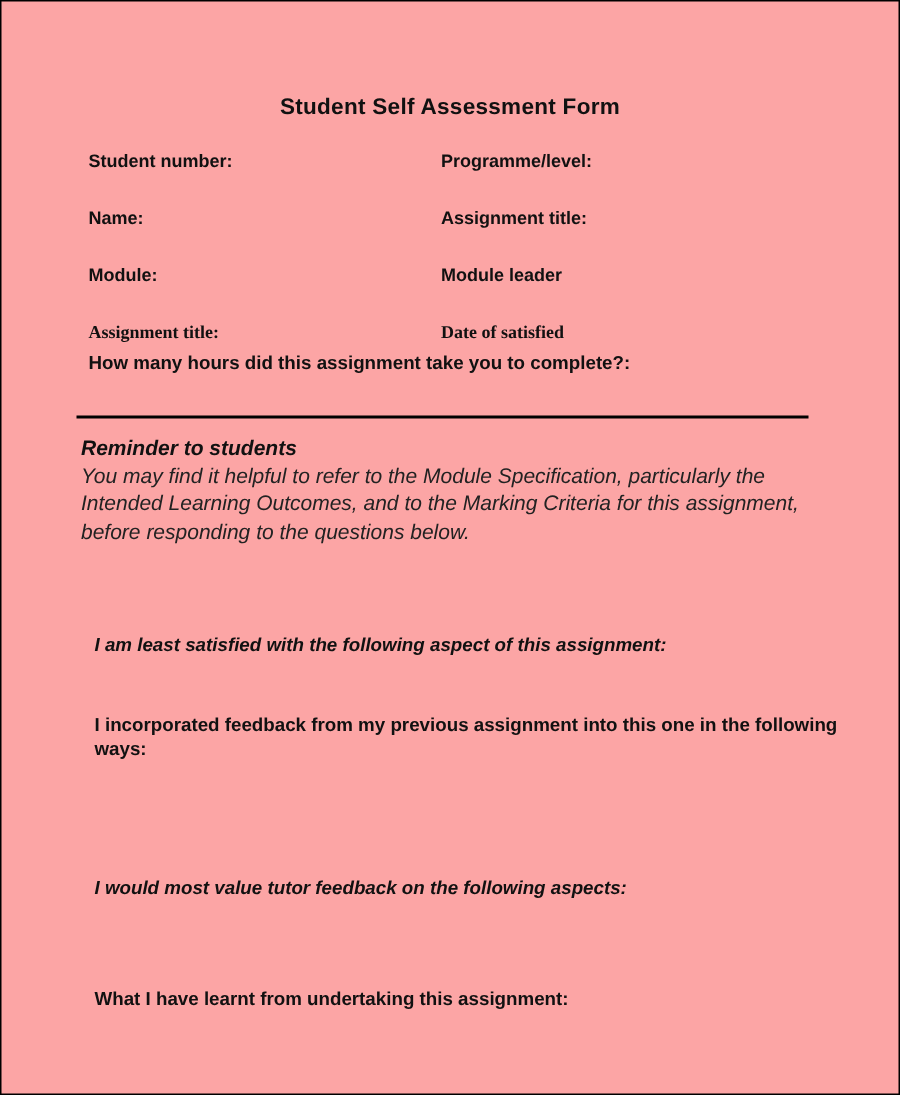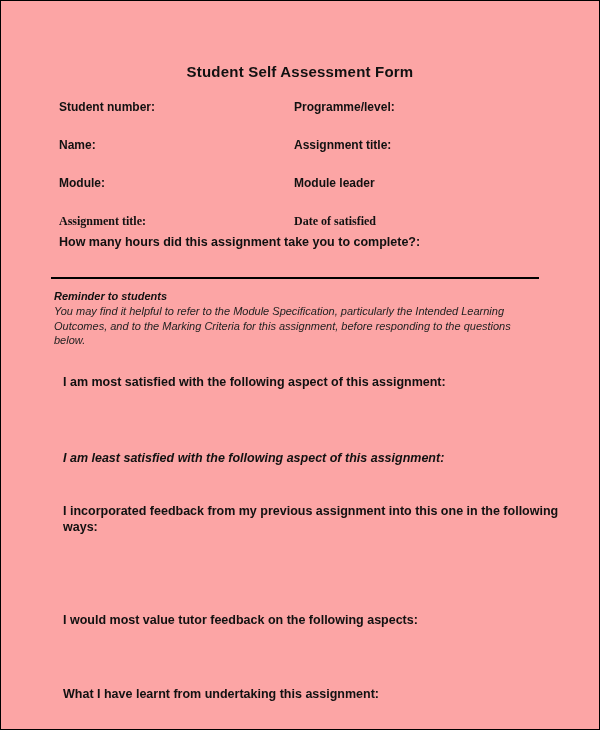--- a/index.html
+++ b/index.html
@@ -49,21 +49,21 @@
     font-size: 12.5px;
     font-weight: bold;
   }
   .rule {
     height: 2px;
     background: #000000;
     margin: 28px 60px 0 50px;
   }
   .reminder {
     margin: 10px 58px 0 53px;
-    font-size: 11px;
+    font-size: 14px;
     font-style: italic;
     line-height: 1.3;
   }
   .reminder-heading {
     font-weight: bold;
     margin-bottom: 1px;
   }
   .reminder-body {
     color: #222222;
     max-width: 500px;
@@ -73,21 +73,21 @@
     margin-right: 40px;
     font-size: 12.5px;
     font-weight: bold;
   }
   .prompt {
     line-height: 1.25;
   }
   .prompt-1 { margin-top: 28px; }
   .prompt-2 { margin-top: 60px; font-style: italic; }
   .prompt-3 { margin-top: 38px; }
-  .prompt-4 { margin-top: 77px; }
+  .prompt-4 { margin-top: 77px; font-style: italic; }
   .prompt-5 { margin-top: 59px; }
 </style>
 </head>
 <body>
 
 <div class="page">
 
   <div class="title">Student Self Assessment Form</div>
 
   <div class="fields">
@@ -112,20 +112,19 @@
   <div class="hours-question">How many hours did this assignment take you to complete?:</div>
 
   <div class="rule"></div>
 
   <div class="reminder">
     <div class="reminder-heading">Reminder to students</div>
     <div class="reminder-body">You may find it helpful to refer to the Module Specification, particularly the Intended Learning Outcomes, and to the Marking Criteria for this assignment, before responding to the questions below.</div>
   </div>
 
   <div class="prompts">
-    <div class="prompt prompt-1">I am most satisfied with the following aspect of this assignment:</div>
     <div class="prompt prompt-2">I am least satisfied with the following aspect of this assignment:</div>
     <div class="prompt prompt-3">I incorporated feedback from my previous assignment into this one in the following ways:</div>
     <div class="prompt prompt-4">I would most value tutor feedback on the following aspects:</div>
     <div class="prompt prompt-5">What I have learnt from undertaking this assignment:</div>
   </div>
 
 </div>
 
 </body></html>

